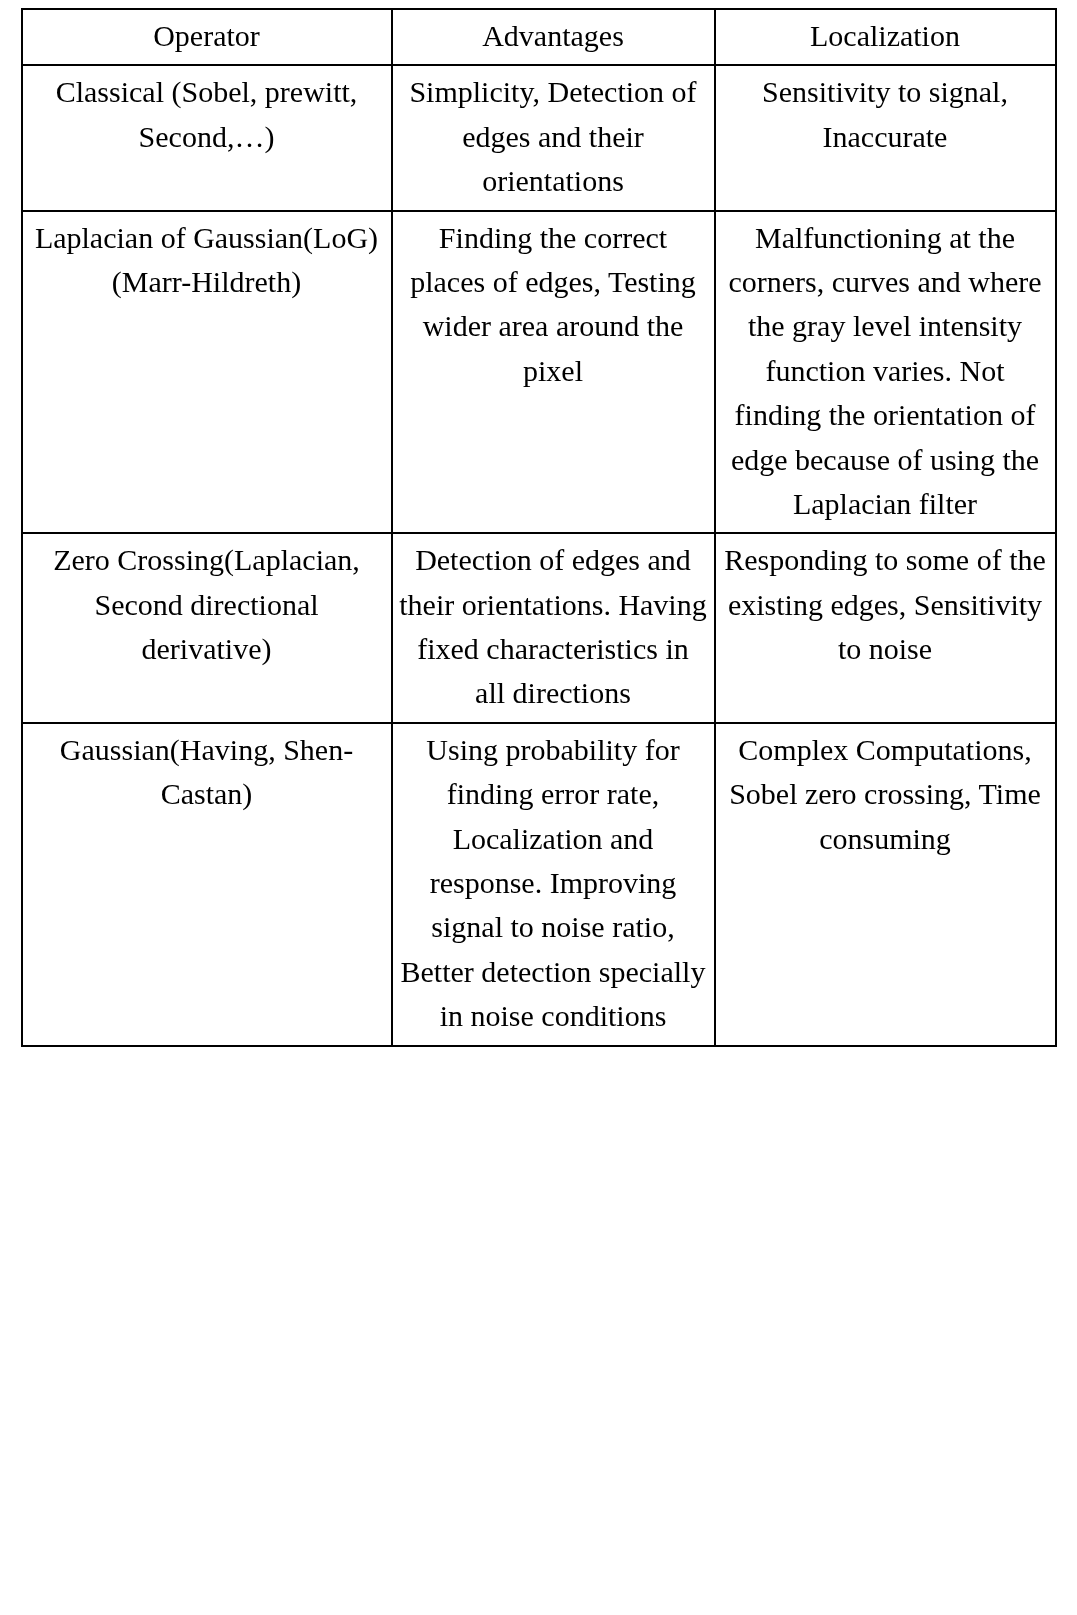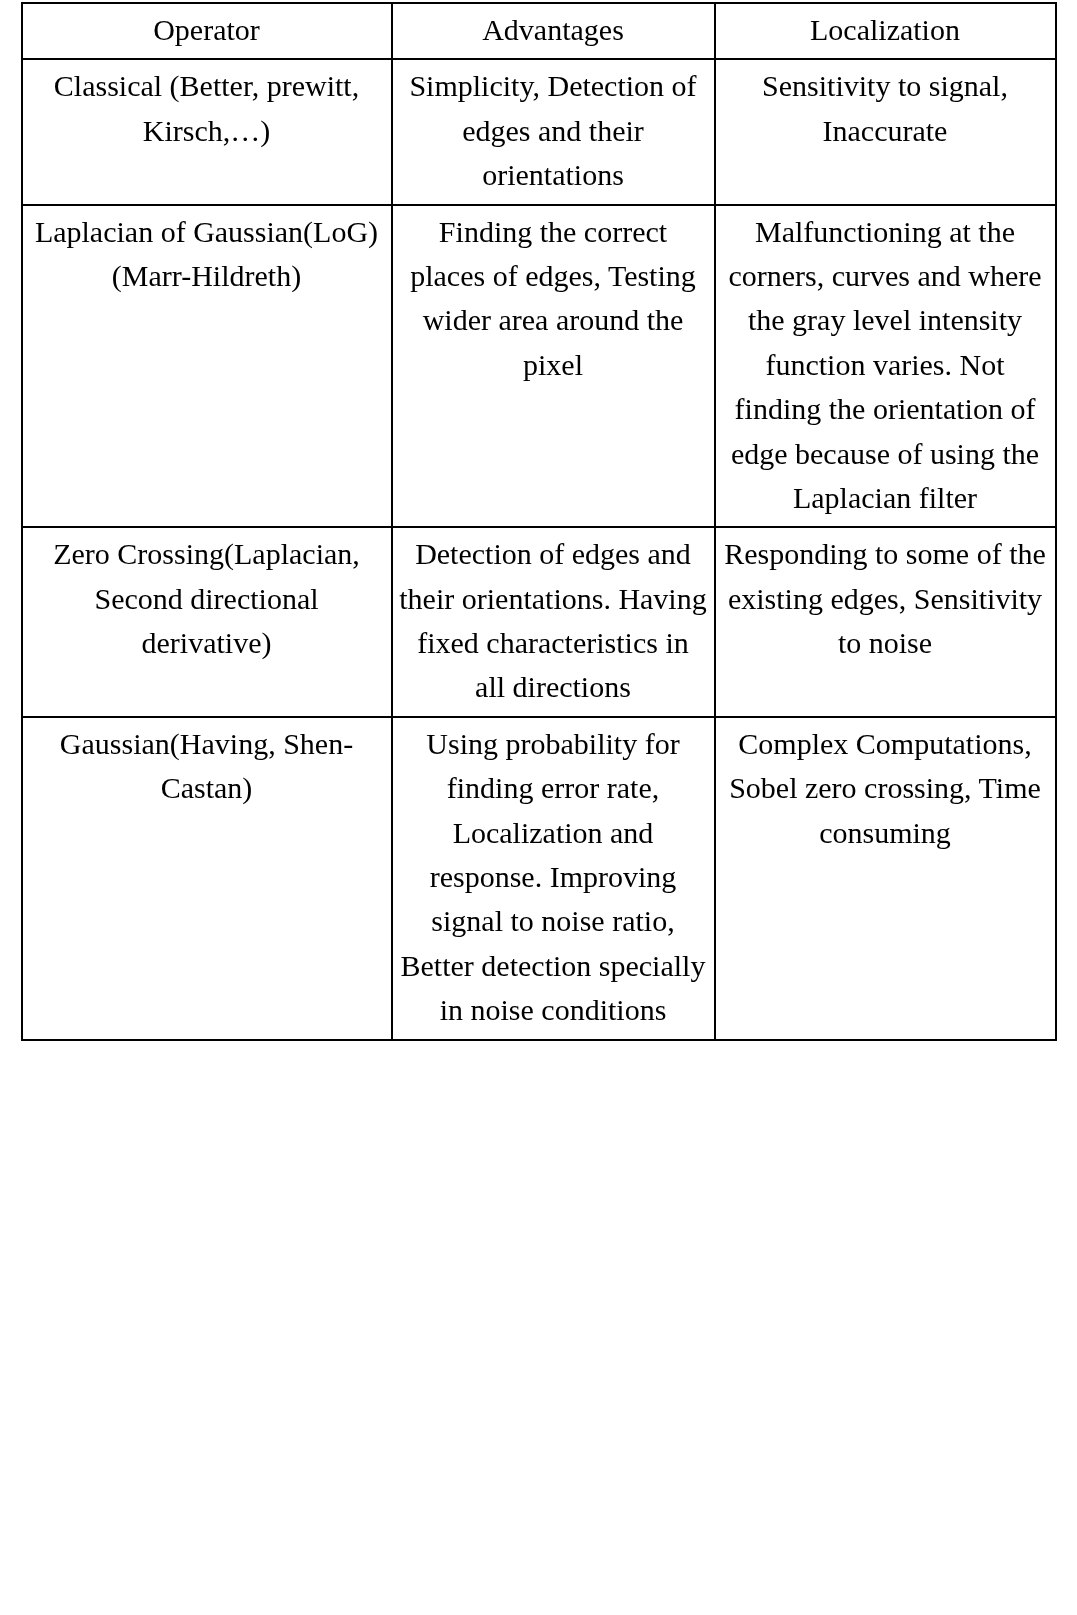--- a/index.html
+++ b/index.html
@@ -11,21 +11,21 @@
     width: 1077px;
     height: 1615px;
     font-family: "Liberation Serif", serif;
     color: #000000;
     overflow: hidden;
   }
   .page {
     width: 1077px;
     height: 1615px;
     box-sizing: border-box;
-    padding: 2px 20px 0 20px;
+    padding: 8px 20px 0 20px;
   }
   table.comparison-table {
     border-collapse: collapse;
     width: 1034px;
     margin: 0 auto;
     table-layout: fixed;
   }
   table.comparison-table td,
   table.comparison-table th {
     border: 2px solid #000000;
@@ -67,21 +67,21 @@
           <span class="cell-text">Advantages</span>
         </td>
         <td>
           <span class="cell-text">Localization</span>
         </td>
       </tr>
     </thead>
     <tbody>
       <tr>
         <td>
-          <span class="cell-text">Classical (Better, prewitt, Kirsch,…)</span>
+          <span class="cell-text">Classical (Sobel, prewitt, Second,…)</span>
         </td>
         <td>
           <span class="cell-text">Simplicity, Detection of edges and their orientations</span>
         </td>
         <td>
           <span class="cell-text">Sensitivity to signal, Inaccurate</span>
         </td>
       </tr>
       <tr>
         <td>

